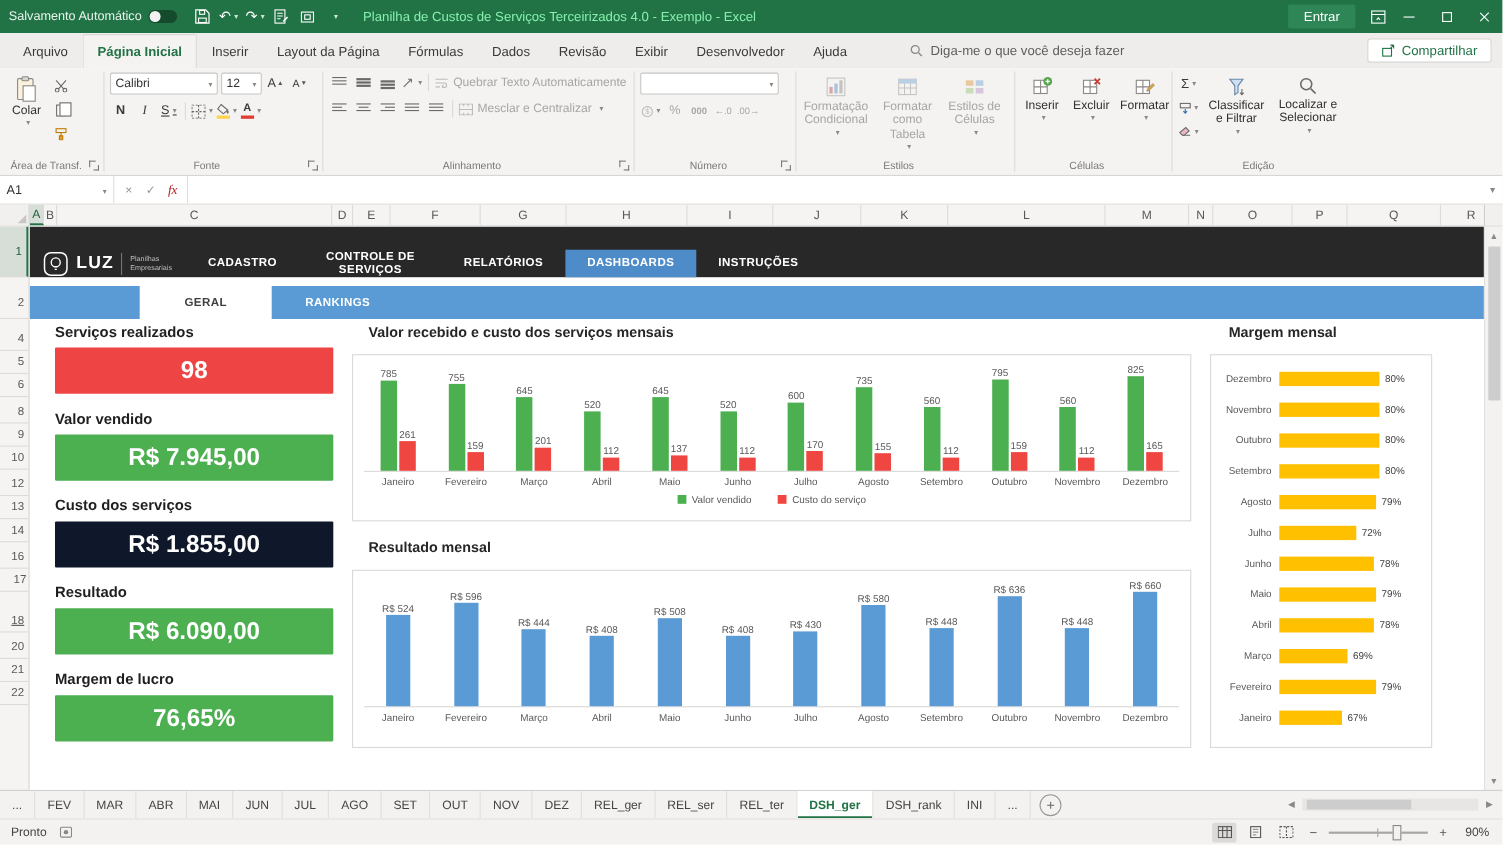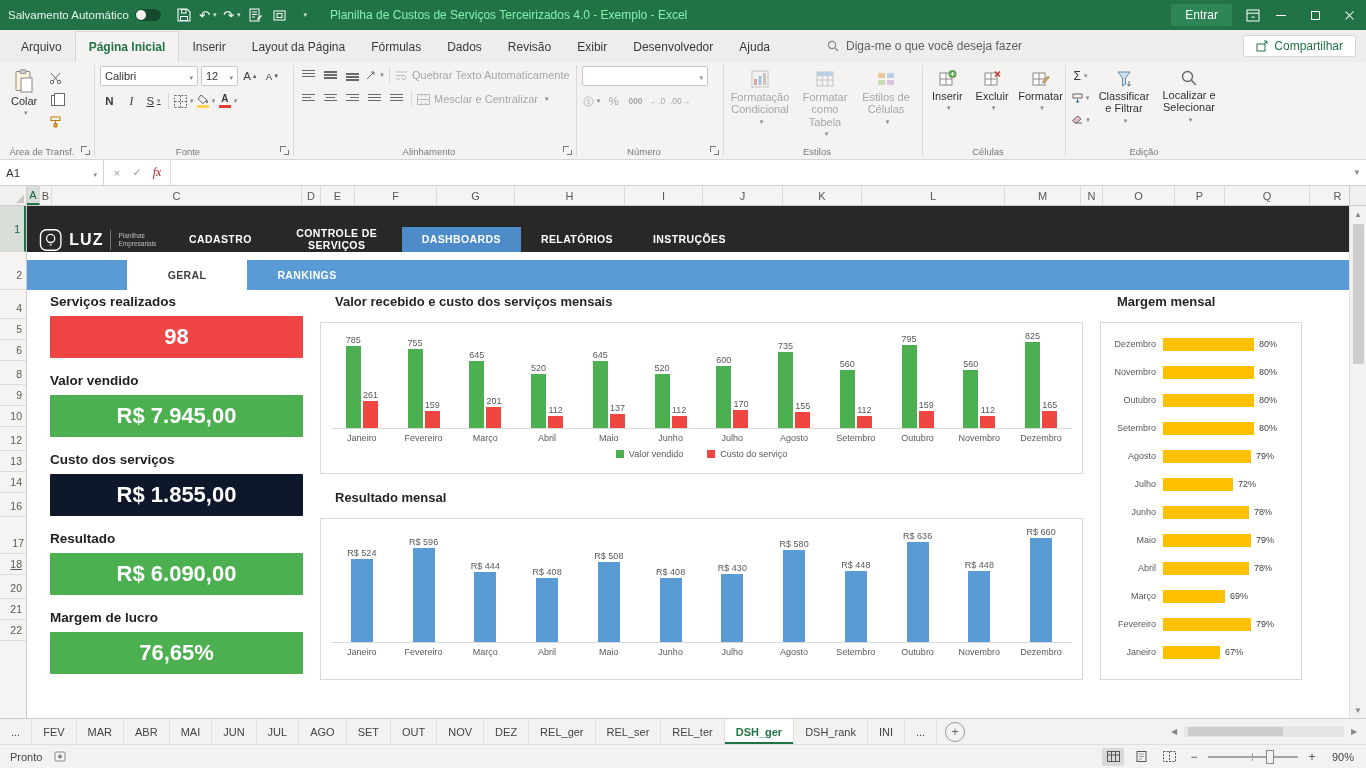--- a/index.html
+++ b/index.html
@@ -590,22 +590,22 @@
         <div class="rhead" style="height: 21px; margin-top: 8px;">4</div>
         <div class="rhead" style="height: 21px; margin-top: 0px;">5</div>
         <div class="rhead" style="height: 21px; margin-top: 0px;">6</div>
         <div class="rhead" style="height: 21px; margin-top: 3px;">8</div>
         <div class="rhead" style="height: 21px; margin-top: 0px;">9</div>
         <div class="rhead" style="height: 21px; margin-top: 0px;">10</div>
         <div class="rhead" style="height: 21px; margin-top: 3px;">12</div>
         <div class="rhead" style="height: 21px; margin-top: 0px;">13</div>
         <div class="rhead" style="height: 21px; margin-top: 0px;">14</div>
         <div class="rhead" style="height: 21px; margin-top: 3px;">16</div>
-        <div class="rhead" style="height: 21px; margin-top: 16px; padding-left: 24px;">17</div>
-        <div class="rhead" style="height: 21px; margin-top: 0px; text-decoration: underline;">18</div>
+        <div class="rhead" style="height: 21px; margin-top: 0px; padding-left: 24px;">17</div>
+        <div class="rhead" style="height: 21px; margin-top: 16px; text-decoration: underline;">18</div>
         <div class="rhead" style="height: 21px; margin-top: 3px;">20</div>
         <div class="rhead" style="height: 21px; margin-top: 0px;">21</div>
         <div class="rhead" style="height: 21px; margin-top: 0px;">22</div>
       </div>
 
     <div class="canvas">
 
       <div class="banner">
         <div class="logo">
           <svg width="24" height="24" viewBox="0 0 24 24">
@@ -613,22 +613,22 @@
               <circle cx="12" cy="10.5" r="4.2" fill="none" stroke="#fff" stroke-width="1.3"></circle>
               <path d="M10.5 14.5h3M11 17h2" stroke="#fff" stroke-width="1.2"></path>
             </svg>
           <span class="logo-txt">LUZ</span>
           <span class="logo-div"></span>
           <span class="logo-sub">Planilhas Empresariais</span>
         </div>
         <div id="navitems">
             <div class="navitem">CADASTRO</div>
             <div class="navitem">CONTROLE DE SERVIÇOS</div>
+            <div class="navitem">RELATÓRIOS</div>
             <div class="navitem active">DASHBOARDS</div>
-            <div class="navitem">RELATÓRIOS</div>
             <div class="navitem">INSTRUÇÕES</div>
           </div>
       </div>
 
       <div class="subtabs" id="subtabs">
           <div class="subtab active">GERAL</div>
           <div class="subtab">RANKINGS</div>
         </div>
 
       <div id="kpis">

